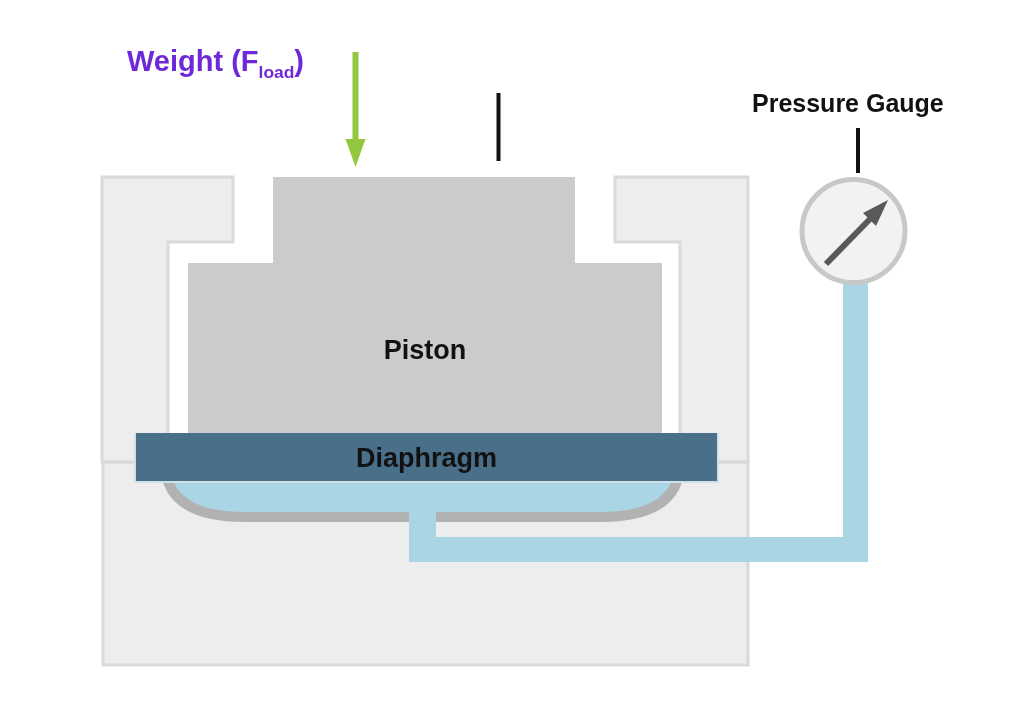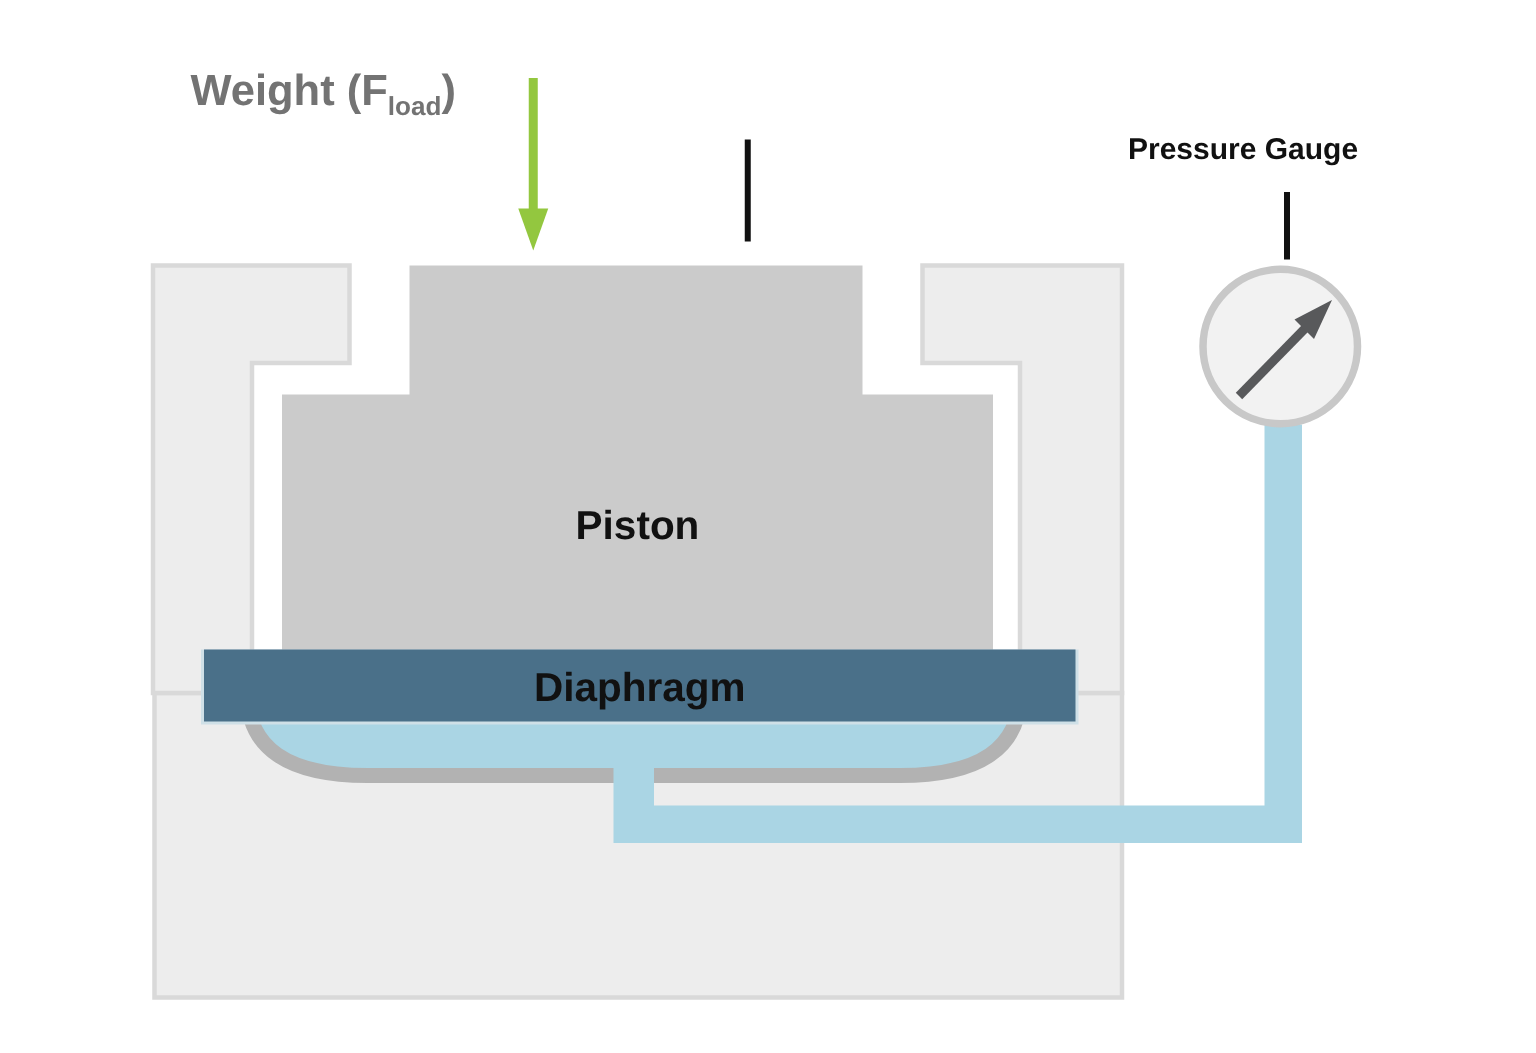--- a/index.html
+++ b/index.html
@@ -12,21 +12,21 @@
   }
   .stage svg{position:absolute;left:0;top:0;}
   .lbl{
     position:absolute;
     font-family:"Liberation Sans", sans-serif;
     font-weight:700;
     color:#111111;
     white-space:nowrap;
     line-height:1.05;
   }
-  .lbl-green{color:#737373;}
+  .lbl-green{color:#6d28d9;}
   .lbl sub{font-size:0.60em;line-height:0;}
   .lbl-center{text-align:center;}
 </style>
 </head>
 <body>
 
 <div class="stage">
 
   <svg width="1024" height="702" viewBox="0 0 1024 702">
 
@@ -60,19 +60,19 @@
 
     <rect x="496.5" y="93" width="4" height="68" fill="#111111"></rect>
     <rect x="856" y="128" width="4" height="45" fill="#111111"></rect>
   </svg>
 
   <div class="lbl lbl-green" style="left:127px;top:46px;font-size:29px;">
     <span>Weight (F</span><sub>load</sub><span>)</span>
   </div>
 
 
-  <div class="lbl" style="left:752px;top:90px;font-size:20px;">Pressure Gauge</div>
+  <div class="lbl" style="left:752px;top:90px;font-size:25px;">Pressure Gauge</div>
 
   <div class="lbl lbl-center" style="left:355px;top:336px;width:140px;font-size:27px;">Piston</div>
 
   <div class="lbl lbl-center" style="left:344px;top:444px;width:165px;font-size:27px;">Diaphragm</div>
 
 </div>
 
 </body></html>

